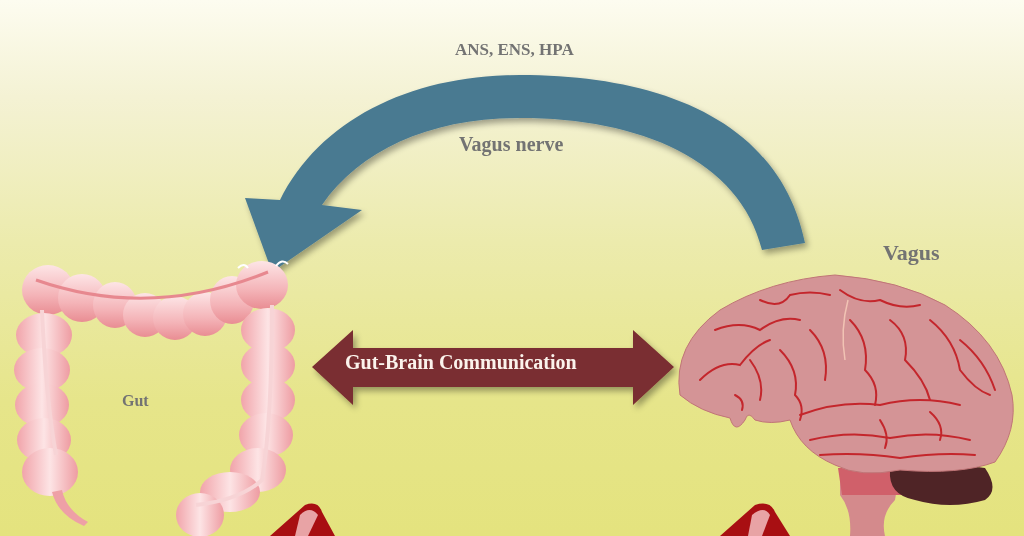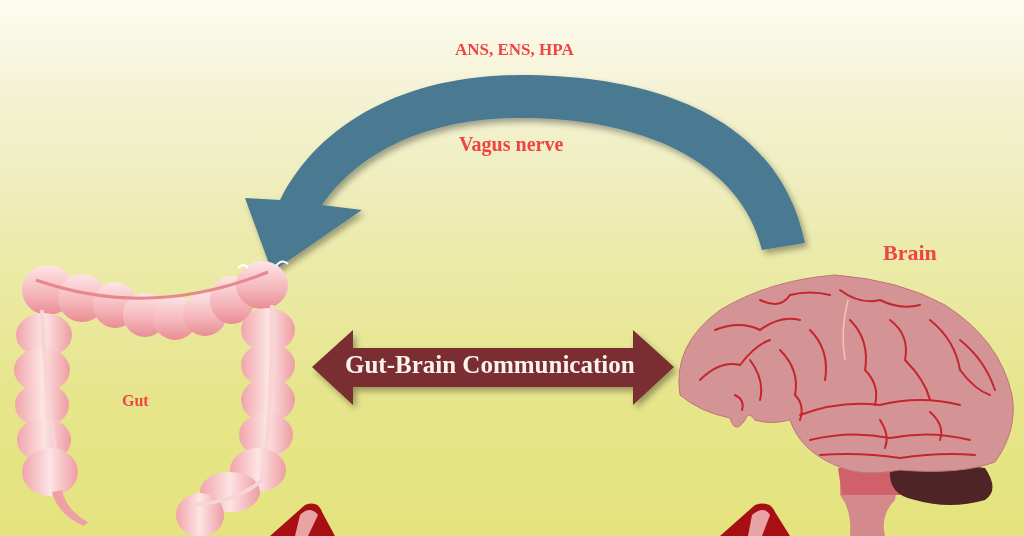--- a/index.html
+++ b/index.html
@@ -2,28 +2,28 @@
 <html><head>
 <meta charset="utf-8">
 <style>
   html, body { margin: 0; padding: 0; }
   body {
     width: 1024px; height: 536px; overflow: hidden; position: relative;
     background: linear-gradient(to bottom, #fdfcf0 0%, #f4f2d4 18%, #ecebad 45%, #e6e58a 75%, #e4e37e 100%);
     font-family: "Liberation Serif", serif;
   }
   .label {
-    position: absolute; font-weight: bold; color: #ef4444; white-space: nowrap;
+    position: absolute; font-weight: bold; color: #737373; white-space: nowrap;
     font-family: "Liberation Serif", serif;
   }
   #lbl-pathways { left: 455px; top: 40px; font-size: 17px; }
   #lbl-vagus { left: 459px; top: 133px; font-size: 20px; }
   #lbl-brain { left: 883px; top: 240px; font-size: 22px; }
   #lbl-gut { left: 122px; top: 392px; font-size: 16px; }
-  #lbl-comm { left: 345px; top: 351px; font-size: 25px; color: #fbf3ec; }
+  #lbl-comm { left: 345px; top: 351px; font-size: 20px; color: #fbf3ec; }
   svg { position: absolute; left: 0; top: 0; }
 </style>
 </head>
 <body>
 
 <svg width="1024" height="536" viewBox="0 0 1024 536">
   <defs>
     <filter id="shadow" x="-10%" y="-10%" width="130%" height="130%">
       <feGaussianBlur in="SourceAlpha" stdDeviation="3"></feGaussianBlur>
       <feOffset dx="3" dy="4" result="o"></feOffset>
@@ -147,15 +147,15 @@
     <path d="M 300 515 Q 310 505 318 515 L 308 536 L 295 536 Z" fill="#e8a3a5"></path>
   </g>
   <g>
     <path d="M 720 536 L 755 505 Q 770 500 775 512 L 790 536 Z" fill="#a80f12"></path>
     <path d="M 752 515 Q 764 505 770 515 L 762 536 L 748 536 Z" fill="#e8a3a5"></path>
   </g>
 </svg>
 
 <div id="lbl-pathways" class="label">ANS, ENS, HPA</div>
 <div id="lbl-vagus" class="label">Vagus nerve</div>
-<div id="lbl-brain" class="label">Brain</div>
+<div id="lbl-brain" class="label">Vagus</div>
 <div id="lbl-gut" class="label">Gut</div>
 <div id="lbl-comm" class="label">Gut-Brain Communication</div>
 
 </body></html>

